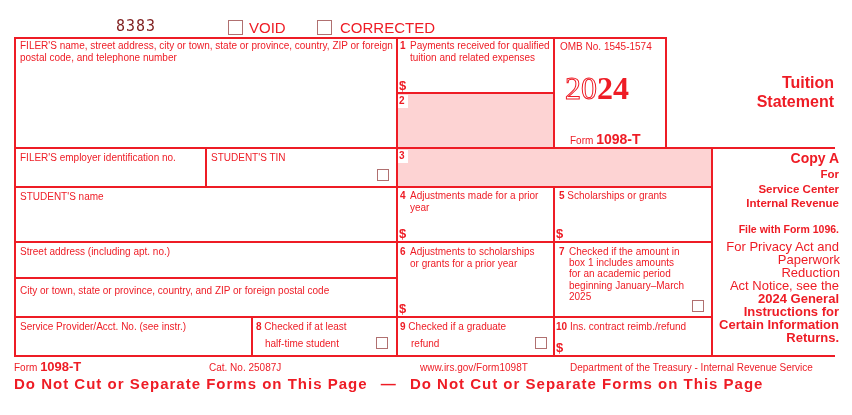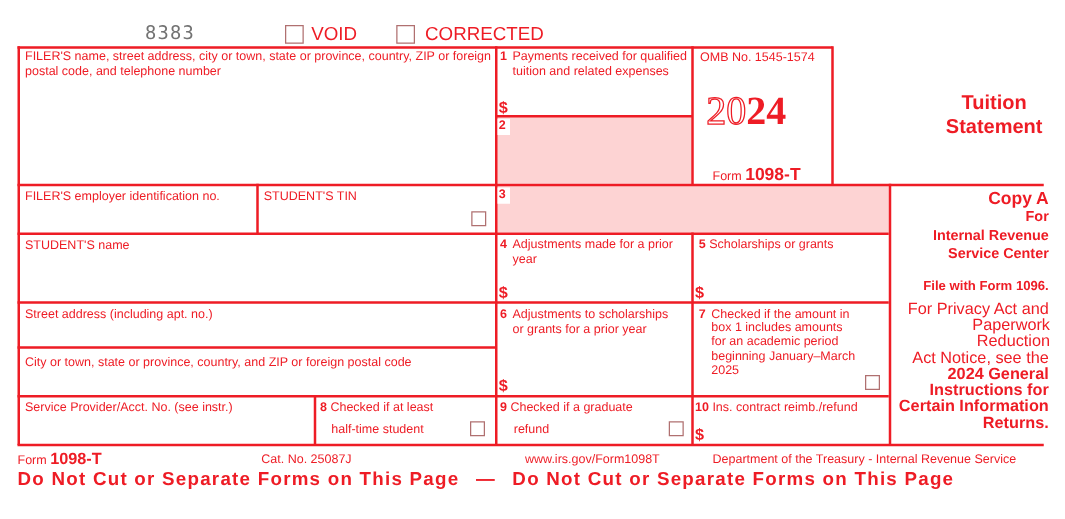--- a/index.html
+++ b/index.html
@@ -12,21 +12,21 @@
   .lbl { position: absolute; font-size: 10px; line-height: 11.5px; color: #ee1c25; }
   .num { font-weight: bold; }
   .dollar { position: absolute; font-weight: bold; font-size: 13px; color: #ee1c25; }
   .cb { position: absolute; width: 12px; height: 12px; border: 1px solid #b07070; background: #fff; }
   .cb-big { position: absolute; width: 15px; height: 15px; border: 1px solid #b07070; background: #fff; }
   .numtag { position: absolute; background: #fff; font-weight: bold; font-size: 10px; padding: 0 3px 2px 1px; color: #ee1c25; }
 </style>
 </head>
 <body>
 
-<div class="abs" style="left:116px; top:17px; font-family:'DejaVu Sans Mono', monospace; font-size:15px; letter-spacing:1px; color:#737373;text-align:right;">8383</div>
+<div class="abs" style="left:116px; top:17px; font-family:'DejaVu Sans Mono', monospace; font-size:15px; letter-spacing:1px; color:#7f1d1d;text-align:right;">8383</div>
 
 <div class="cb-big" style="left:228px; top:20px;"></div>
 <div class="abs" style="left:249px; top:19px; font-size:15px;">VOID</div>
 <div class="cb-big" style="left:317px; top:20px;"></div>
 <div class="abs" style="left:340px; top:19px; font-size:15px;">CORRECTED</div>
 
 <div class="pink" style="left:397px; top:93px; width:156px; height:54px;"></div>
 <div class="pink" style="left:397px; top:148px; width:314px; height:38px;"></div>
 
 <div class="hl" style="left:14px; top:37px; width:652px;"></div>
@@ -86,21 +86,21 @@
 
 <div class="lbl" style="left:560px; top:41px;">OMB No. 1545-1574</div>
 <div class="abs" style="left:565px; top:70px; font-size:32px; font-weight:bold; line-height:36px;font-family:Liberation Serif, serif;">
   <span style="color:#fff; -webkit-text-stroke:1px #ee1c25; font-weight:normal;">20</span><span>24</span>
 </div>
 <div class="abs" style="left:570px; top:131px; font-size:10px;">
   <span>Form</span>
   <span style="font-size:14px; font-weight:bold;">1098-T</span>
 </div>
 
-<div class="abs" style="right:18px; top:73px; text-align:center; font-size:16px; font-weight:bold; line-height:19px;">
+<div class="abs" style="right:18px; top:73px; text-align:right; font-size:16px; font-weight:bold; line-height:19px;">
   <div>Tuition</div>
   <div>Statement</div>
 </div>
 
 <div class="numtag" style="left:398px; top:150px;">3</div>
 
 <div class="lbl" style="left:400px; top:190px; width:150px;">
   <span class="num" style="float:left; width:10px;">4</span>
   <span style="display:block; margin-left:10px;">Adjustments made for a prior year</span>
 </div>
@@ -137,22 +137,22 @@
 <div class="lbl" style="left:556px; top:321px;">
   <span class="num">10</span>
   <span>Ins. contract reimb./refund</span>
 </div>
 <div class="dollar" style="left:556px; top:340px;">$</div>
 <div class="abs" style="left:567px; top:340px; width:142px; height:14px;"></div>
 
 <div class="abs" style="left:717px; top:150px; width:122px; text-align:right; font-size:11px; line-height:14px; font-weight:bold;">
   <div style="font-size:14px; line-height:17px;">Copy A</div>
   <div style="font-size:11.5px; line-height:15px;">For</div>
+  <div style="font-size:11.5px;">Service Center</div>
   <div style="font-size:11.5px;">Internal Revenue</div>
-  <div style="font-size:11.5px;">Service Center</div>
   <div style="margin-top:12px; font-size:10.5px;">File with Form 1096.</div>
   <div style="margin-top:4px; font-size:13px; line-height:13px;">
     <div style="font-weight:normal;">For Privacy Act and</div>
     <div style="font-weight:normal; margin-right:-1px;">Paperwork Reduction</div>
     <div style="font-weight:normal;">Act Notice, see the</div>
     <div>2024 General</div>
     <div>Instructions for</div>
     <div>Certain Information</div>
     <div>Returns.</div>
   </div>

